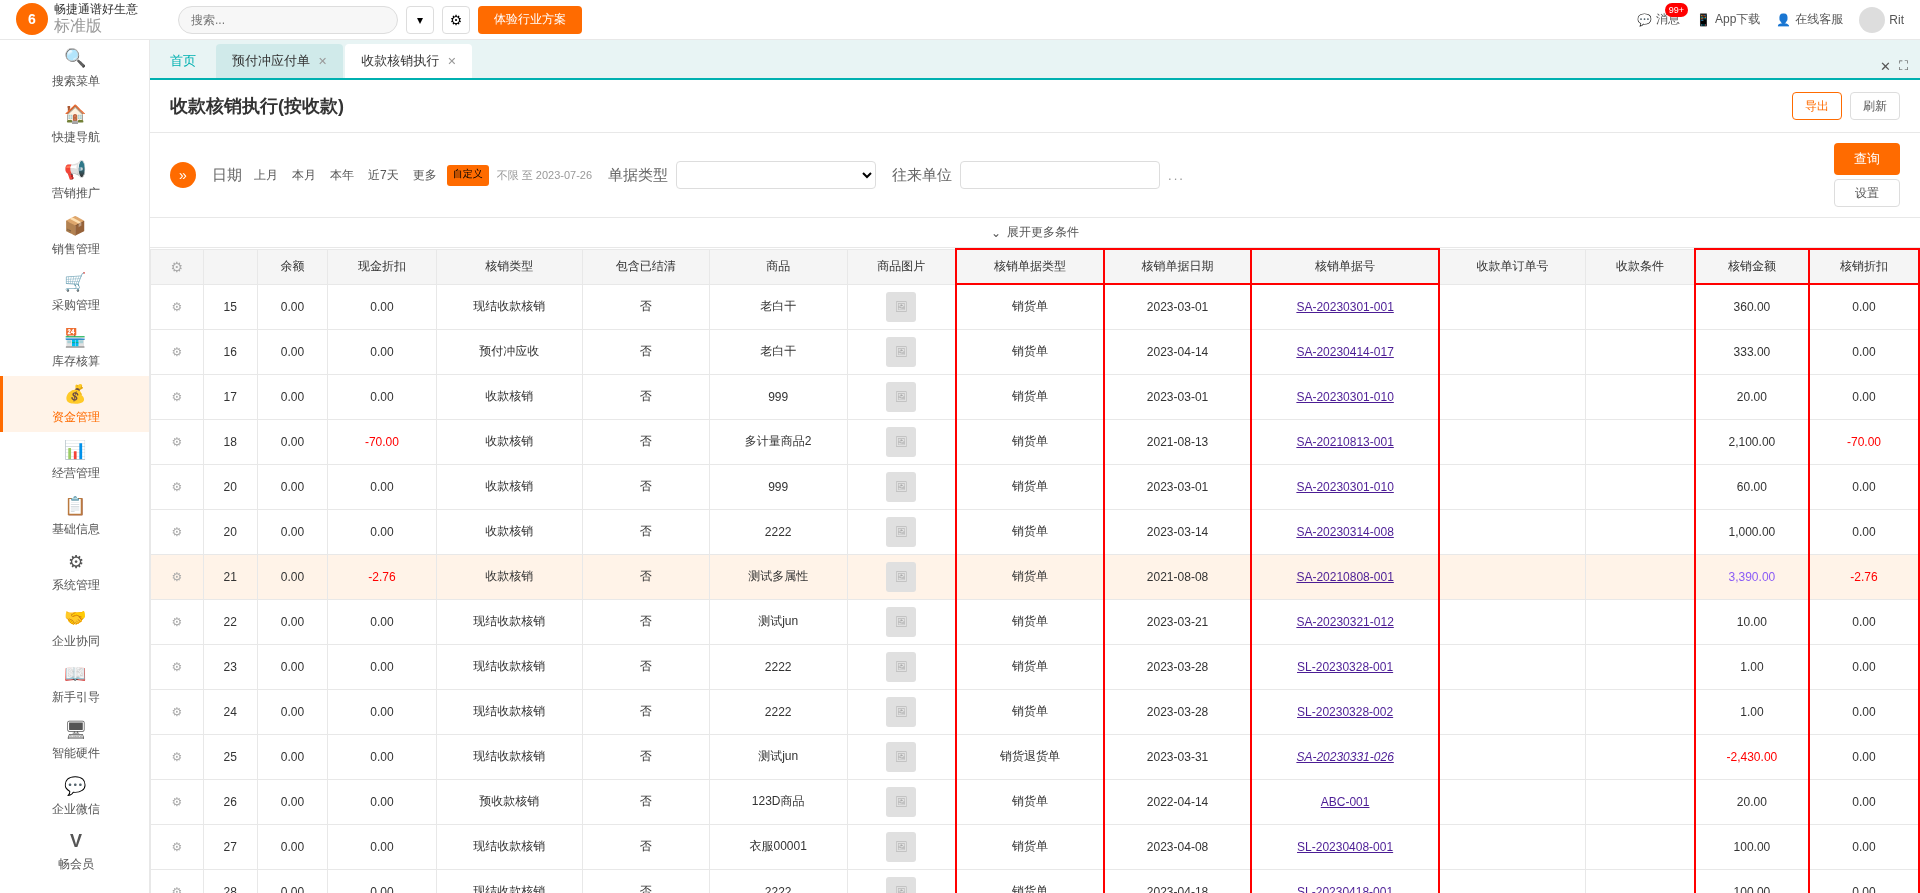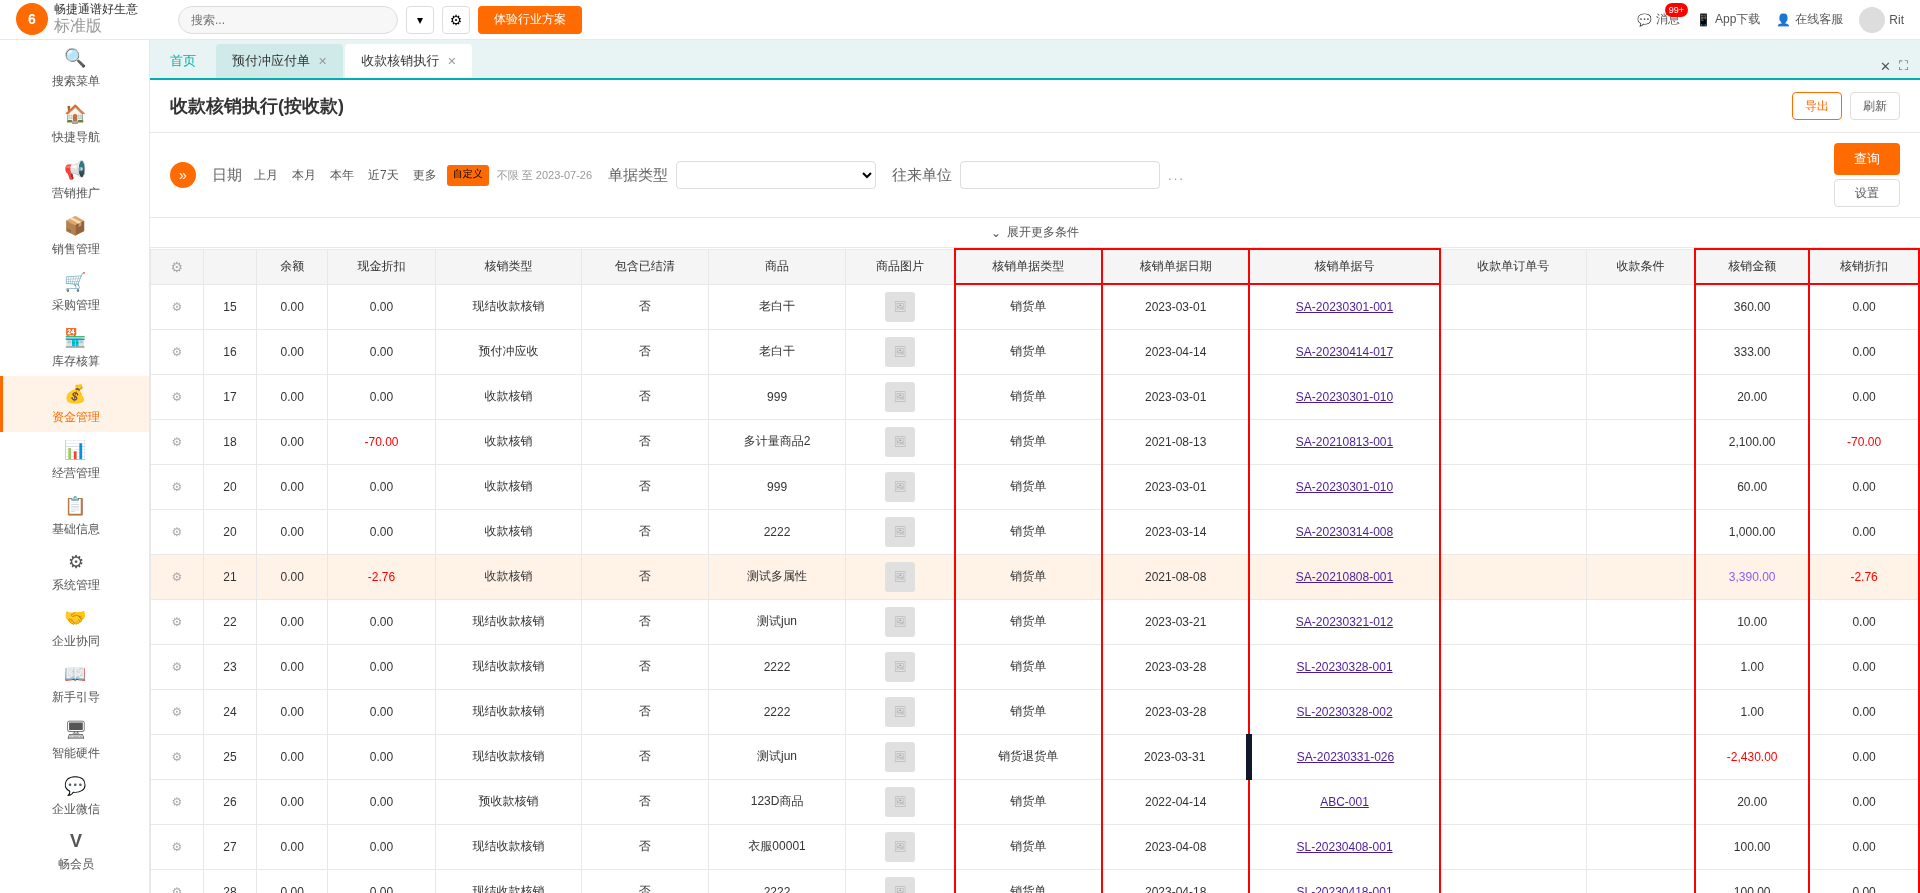--- a/index.html
+++ b/index.html
@@ -785,21 +785,21 @@
     <td><span style="color:#aaa;">⚙</span></td>
     <td>25</td>
     <td>0.00</td>
     <td class="">0.00</td>
     <td>现结收款核销</td>
     <td>否</td>
     <td>测试jun</td>
     <td><div class="img-thumb">🖼</div></td>
     <td style="border-left:2px solid red; border-right:2px solid red;">销货退货单</td>
     <td style="border-left:2px solid red; border-right:2px solid red;margin-top:19px;">2023-03-31</td>
-    <td style="border-left:6px solid #0f172a; border-right:2px solid red;"><span class="link-text">SA-20230331-026</span></td>
+    <td style="border-left:2px solid #0f172a; border-right:2px solid red;font-style:italic;"><span class="link-text">SA-20230331-026</span></td>
     <td></td>
     <td></td>
     <td style="border-left:2px solid red; border-right:2px solid red;" class="text-red">-2,430.00</td>
     <td style="border-left:2px solid red; border-right:2px solid red;" class="">0.00</td>
   </tr>
             <tr>
     <td><span style="color:#aaa;">⚙</span></td>
     <td>26</td>
     <td>0.00</td>
     <td class="">0.00</td>

